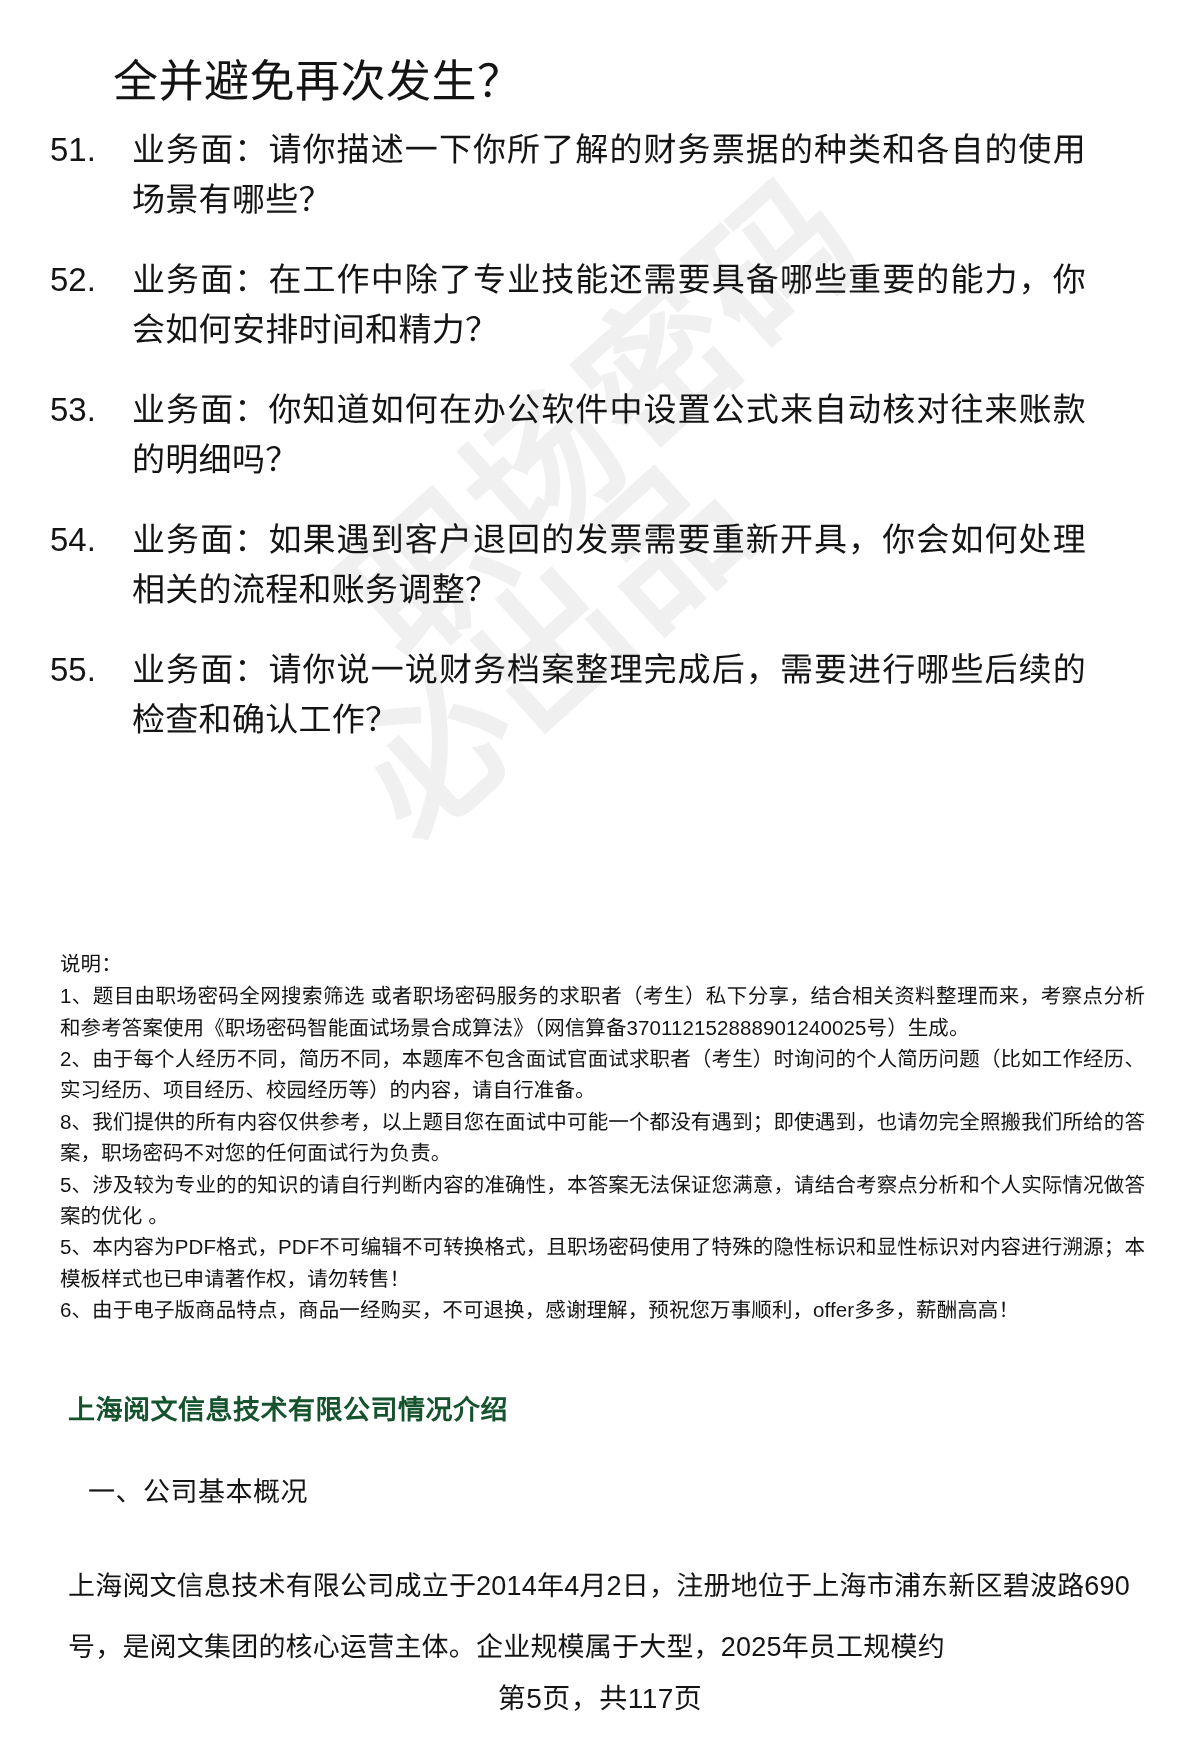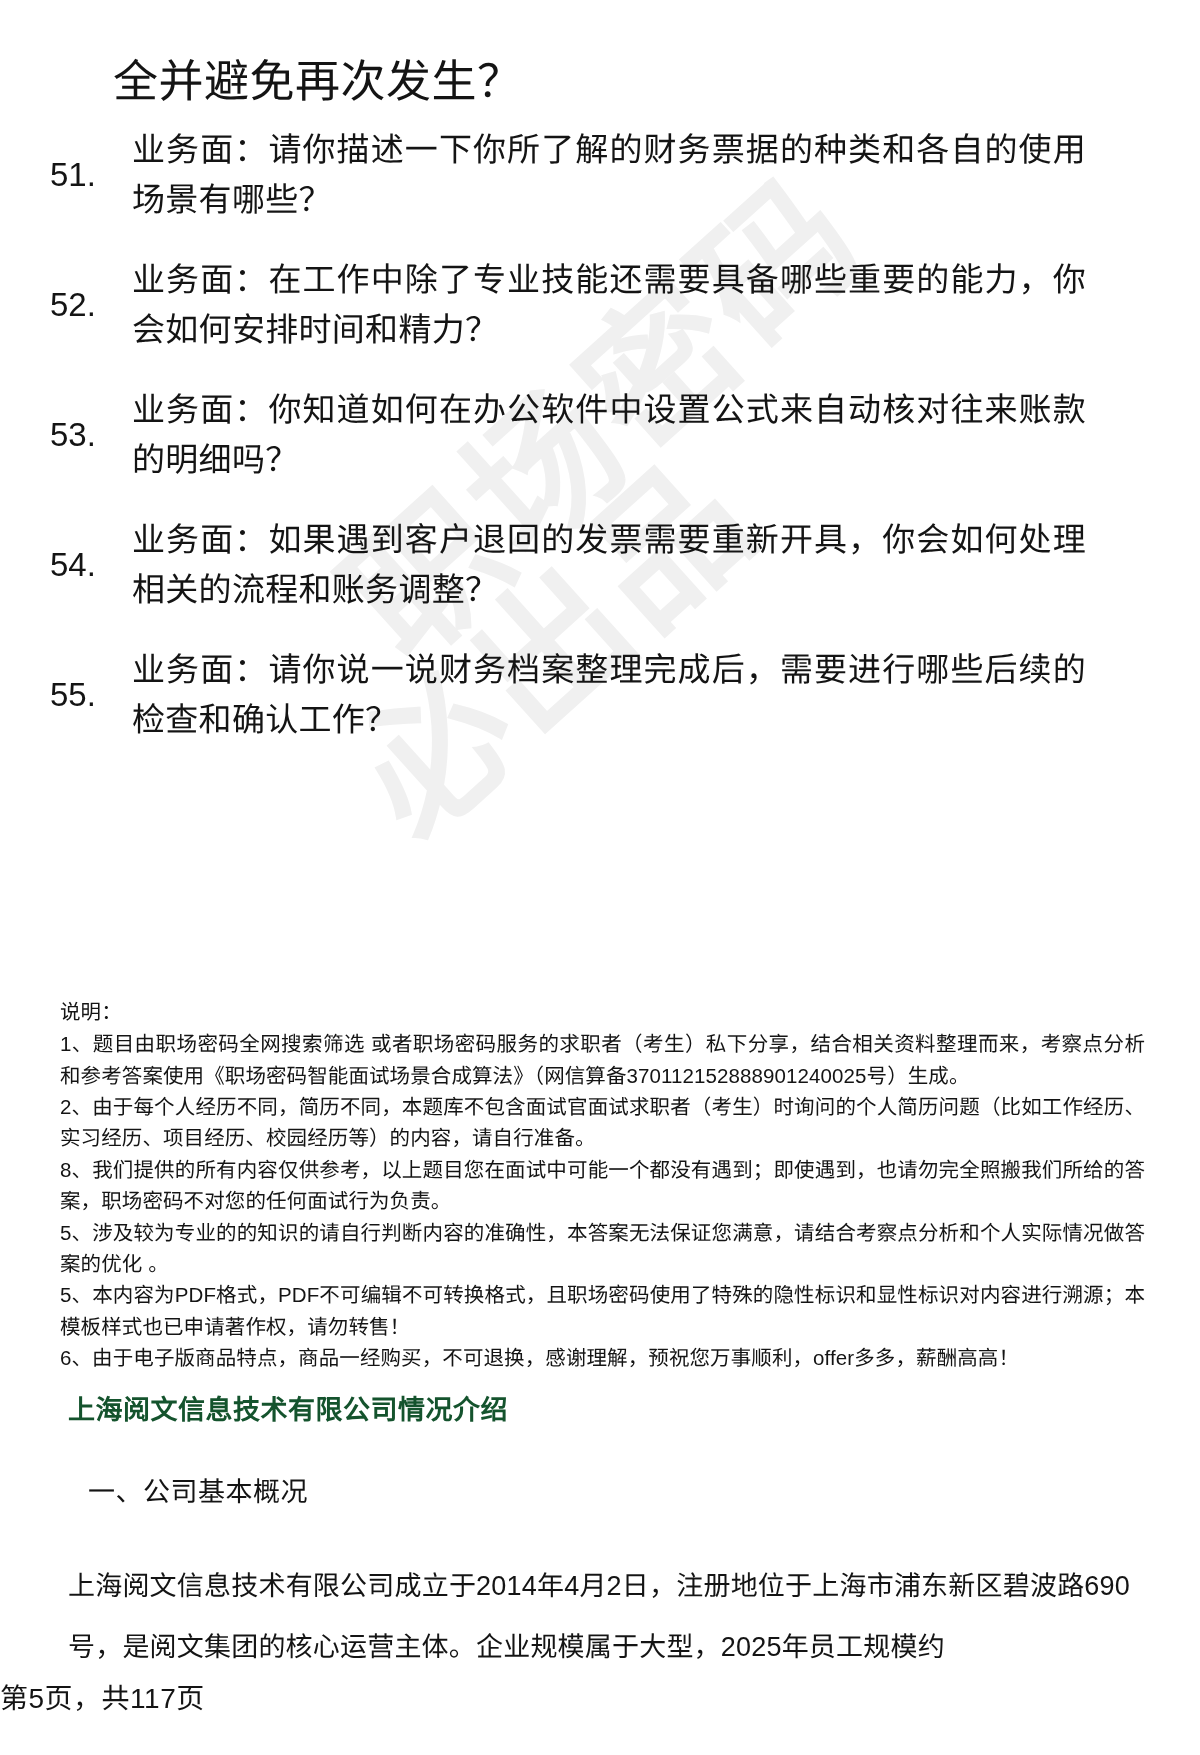--- a/index.html
+++ b/index.html
@@ -68,21 +68,21 @@
 
   
   .qlist {
     position: absolute;
     left: 48px;
     top: 125px;
     width: 1090px;
   }
   .qitem {
     display: flex;
-    align-items: center;
+    align-items: flex-start;
     margin-bottom: 31px;
   }
   .qnum {
     flex: 0 0 64px;
     font-size: 33px;
     line-height: 1.5;
     text-align: left;
     padding-left: 2px;
     box-sizing: border-box;
   }
@@ -101,21 +101,20 @@
   .notes {
     position: absolute;
     left: 60px;
     top: 948px;
     width: 1085px;
     font-size: 20.5px;
     line-height: 1.53;
     letter-spacing: 0.1px;
     text-align: justify;
     text-justify: inter-character;
-    margin-top: 48px;
   }
   .notes .note-head {
     margin: 0 0 1px 0;
   }
   .notes p {
     margin: 0;
     text-indent: 0;
   }
 
   
@@ -147,20 +146,21 @@
     text-align: justify;
     text-justify: inter-character;
   }
 
   
   .footer {
     position: absolute;
     left: 0;
     right: 0;
     top: 1676px;
+    text-align: center;
     font-size: 28px;
     letter-spacing: 0.5px;
   }
 </style>
 </head>
 <body>
 
 <div id="page">
 
   <div class="watermark-layer">

